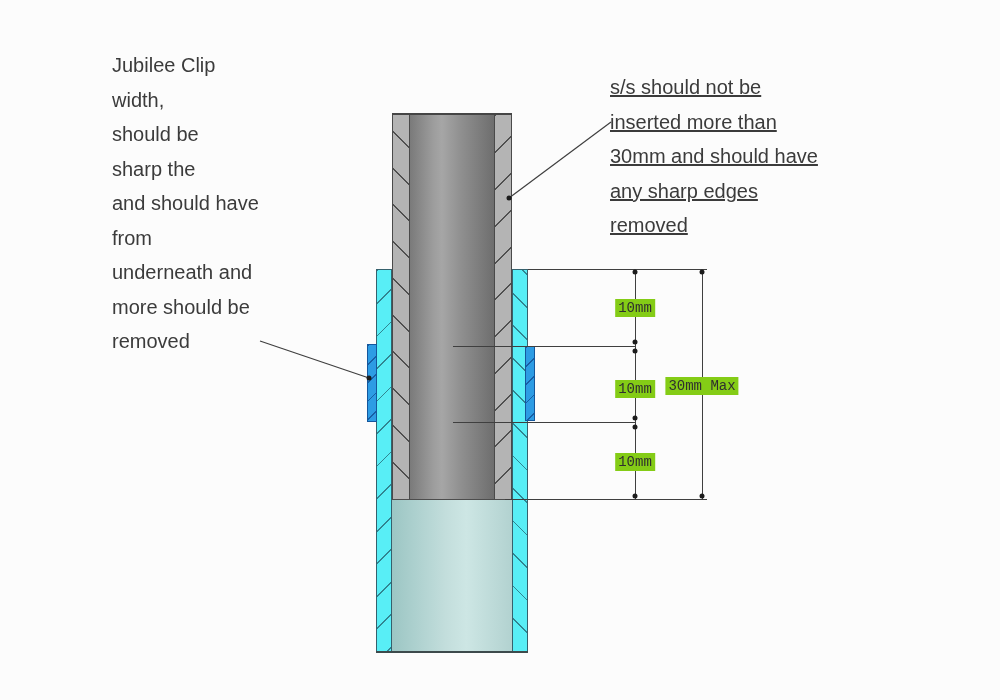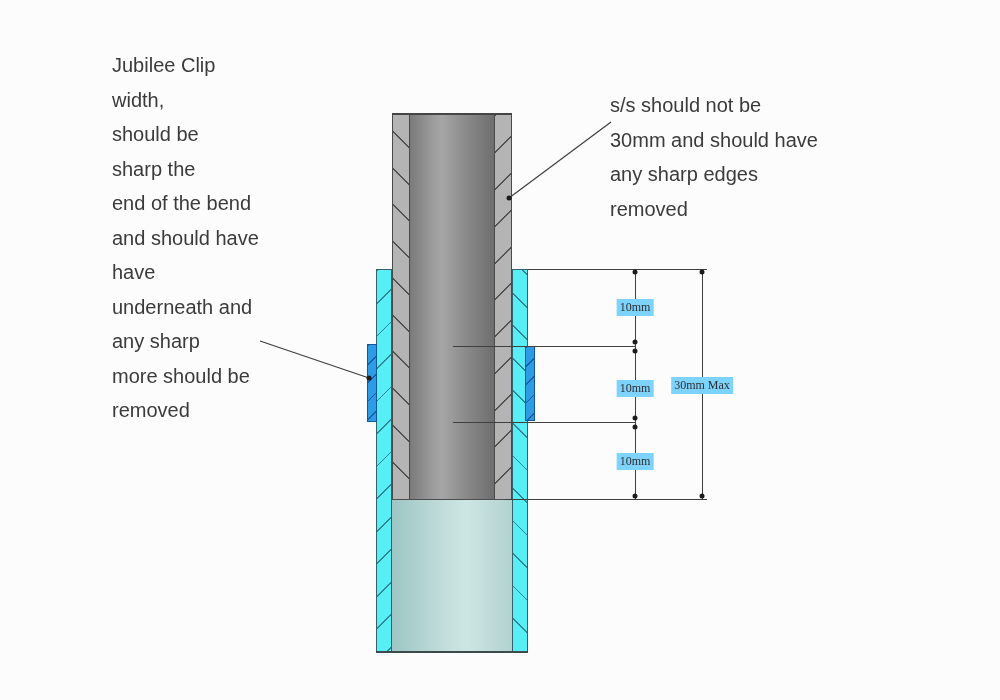--- a/index.html
+++ b/index.html
@@ -72,53 +72,52 @@
   
   .dim{position:absolute;background:#3f3f3f;}
   .dim.h{height:1px;}
   .dim.v{width:1px;}
   .dim-dot{
     position:absolute;width:5px;height:5px;border-radius:50%;
     background:#1c1c1c;transform:translate(-50%,-50%);
   }
   .dim-label{
     position:absolute;
-    font-family:Liberation Serif, serif;
-    font-size:12px;color:#2f2f2f;
-    background:#7dd3fc;
+    font-family:Liberation Mono, monospace;
+    font-size:14px;color:#2f2f2f;
+    background:#84cc16;
     padding:1px 3px;
     transform:translateX(-50%);
     white-space:nowrap;
     letter-spacing:0px;
   }
   
   #leader-svg{position:absolute;left:0;top:0;pointer-events:none;}
   .layer-dims{z-index:5;}
 </style>
 </head>
 <body>
 
 <div id="canvas">
 
   <div class="annotation" style="left:112px;top:48px;">
     <div>Jubilee Clip</div>
     <div>width,</div>
     <div>should be</div>
     <div>sharp the</div>
-    <div>end of the bend</div>
     <div>and should have</div>
-    <div>have</div>
+    <div>from</div>
     <div>underneath and</div>
-    <div>any sharp</div>
     <div>more should be</div>
     <div>removed</div>
   </div>
 
-  <div class="annotation" style="left:610px;top:88px;">
+  <div class="annotation" style="left:610px;top:70px;text-decoration:underline;">
     <div>s/s should not be</div>
+    <div>inserted more than</div>
     <div>30mm and should have</div>
     <div>any sharp edges</div>
     <div>removed</div>
   </div>
 
   <div class="part ss-tube">
     <div class="ss-wall left"></div>
     <div class="ss-bore"></div>
     <div class="ss-wall right"></div>
   </div>

